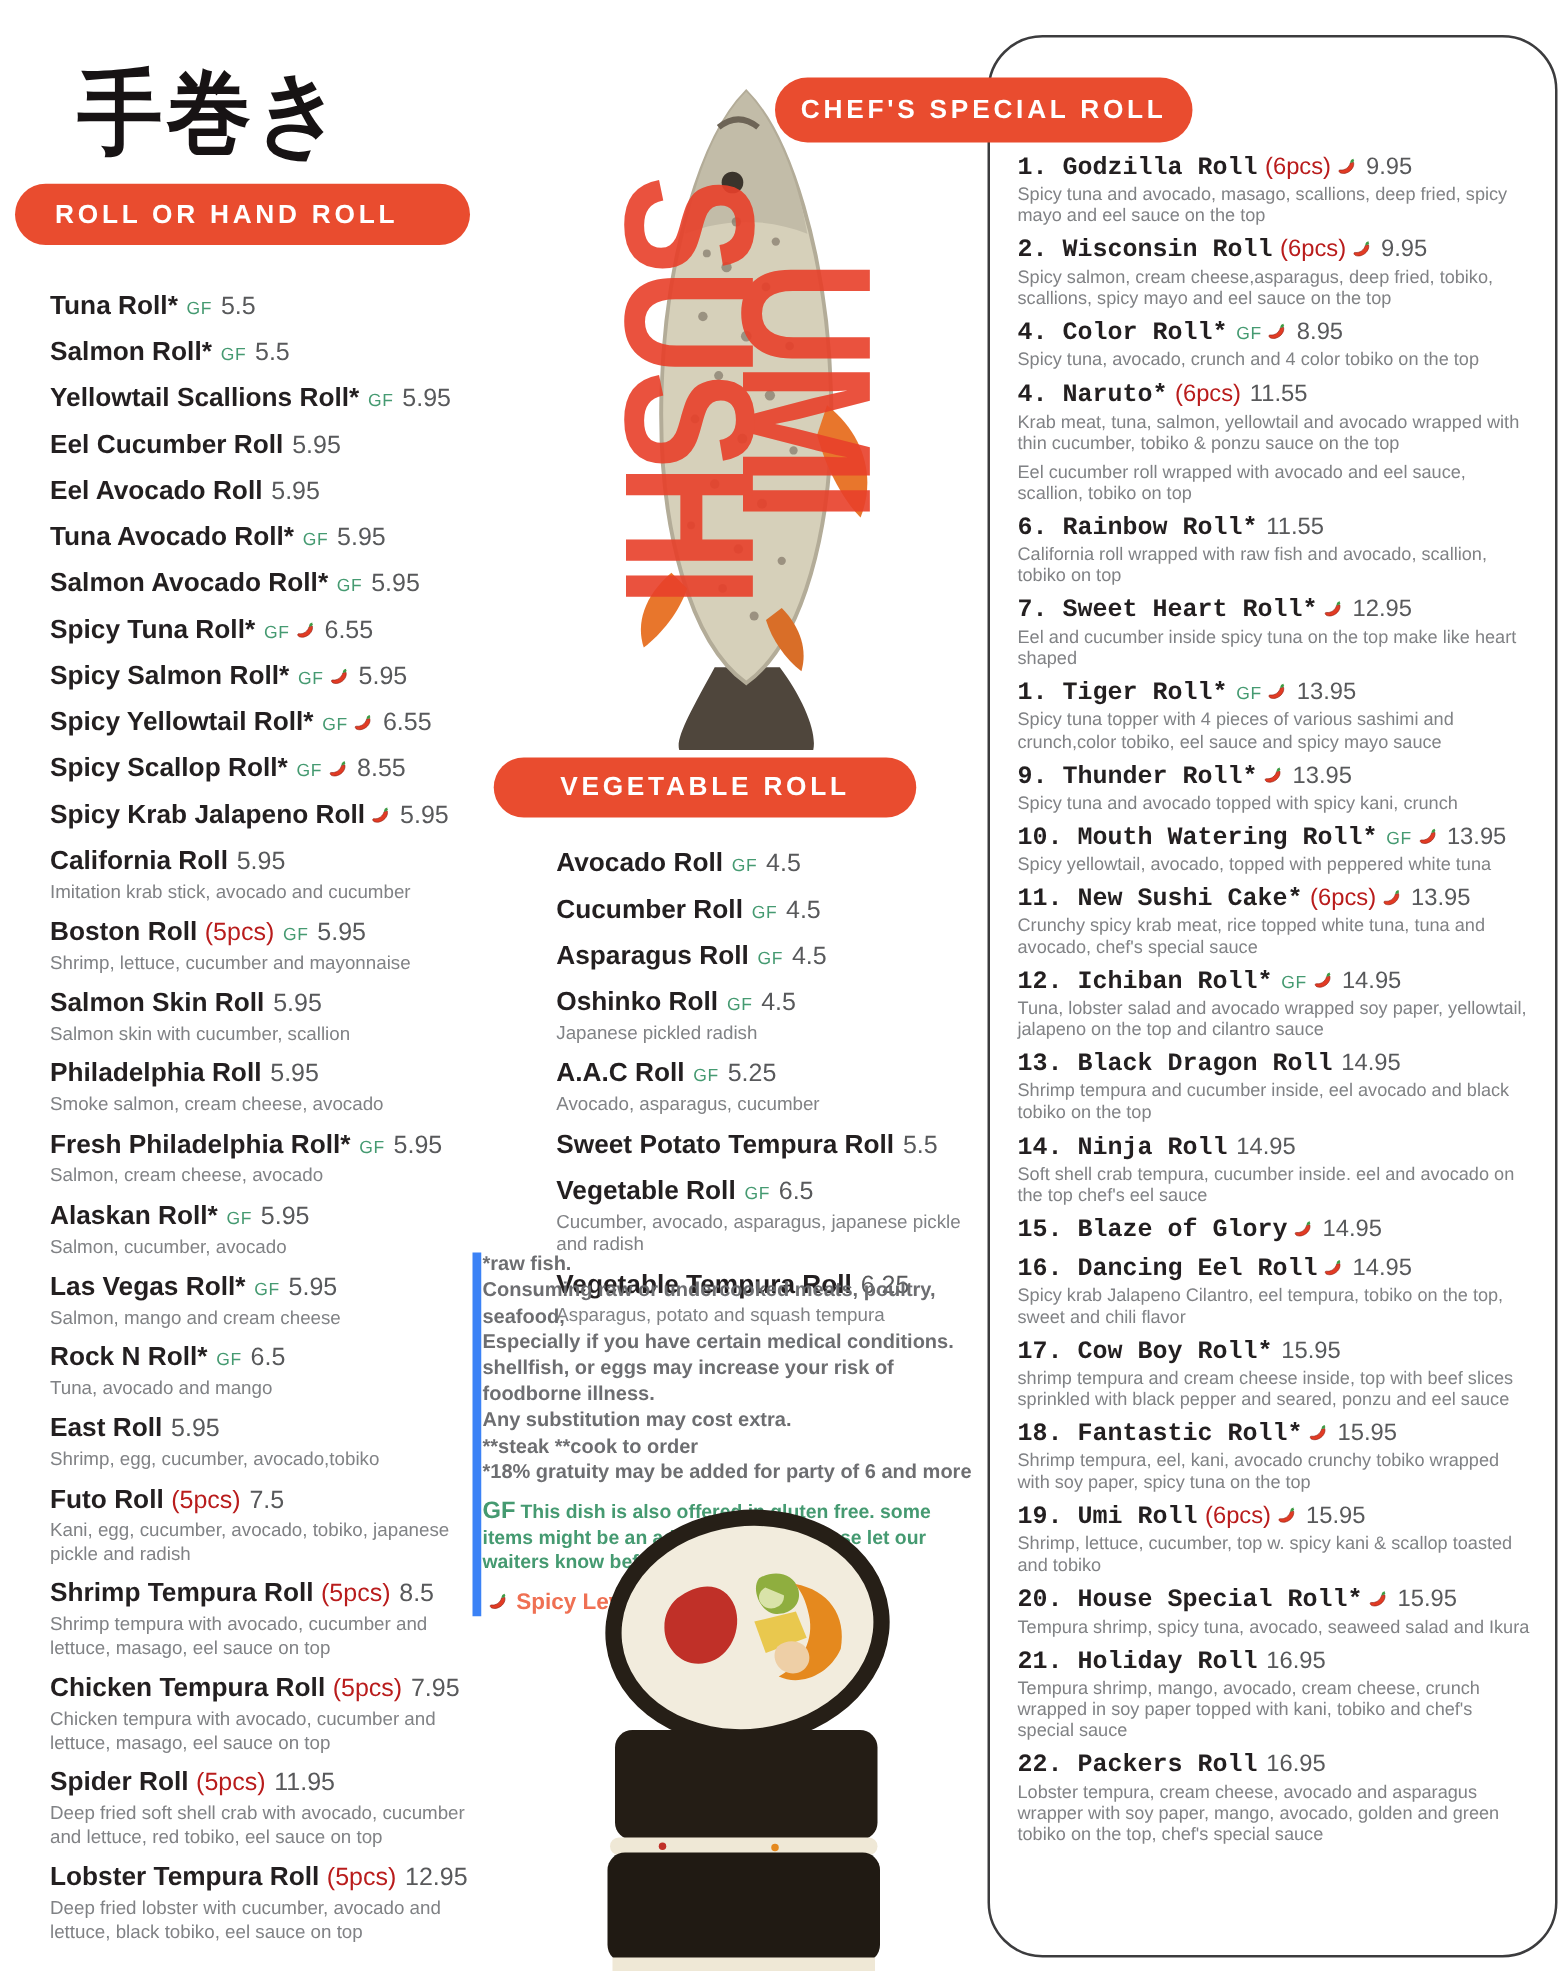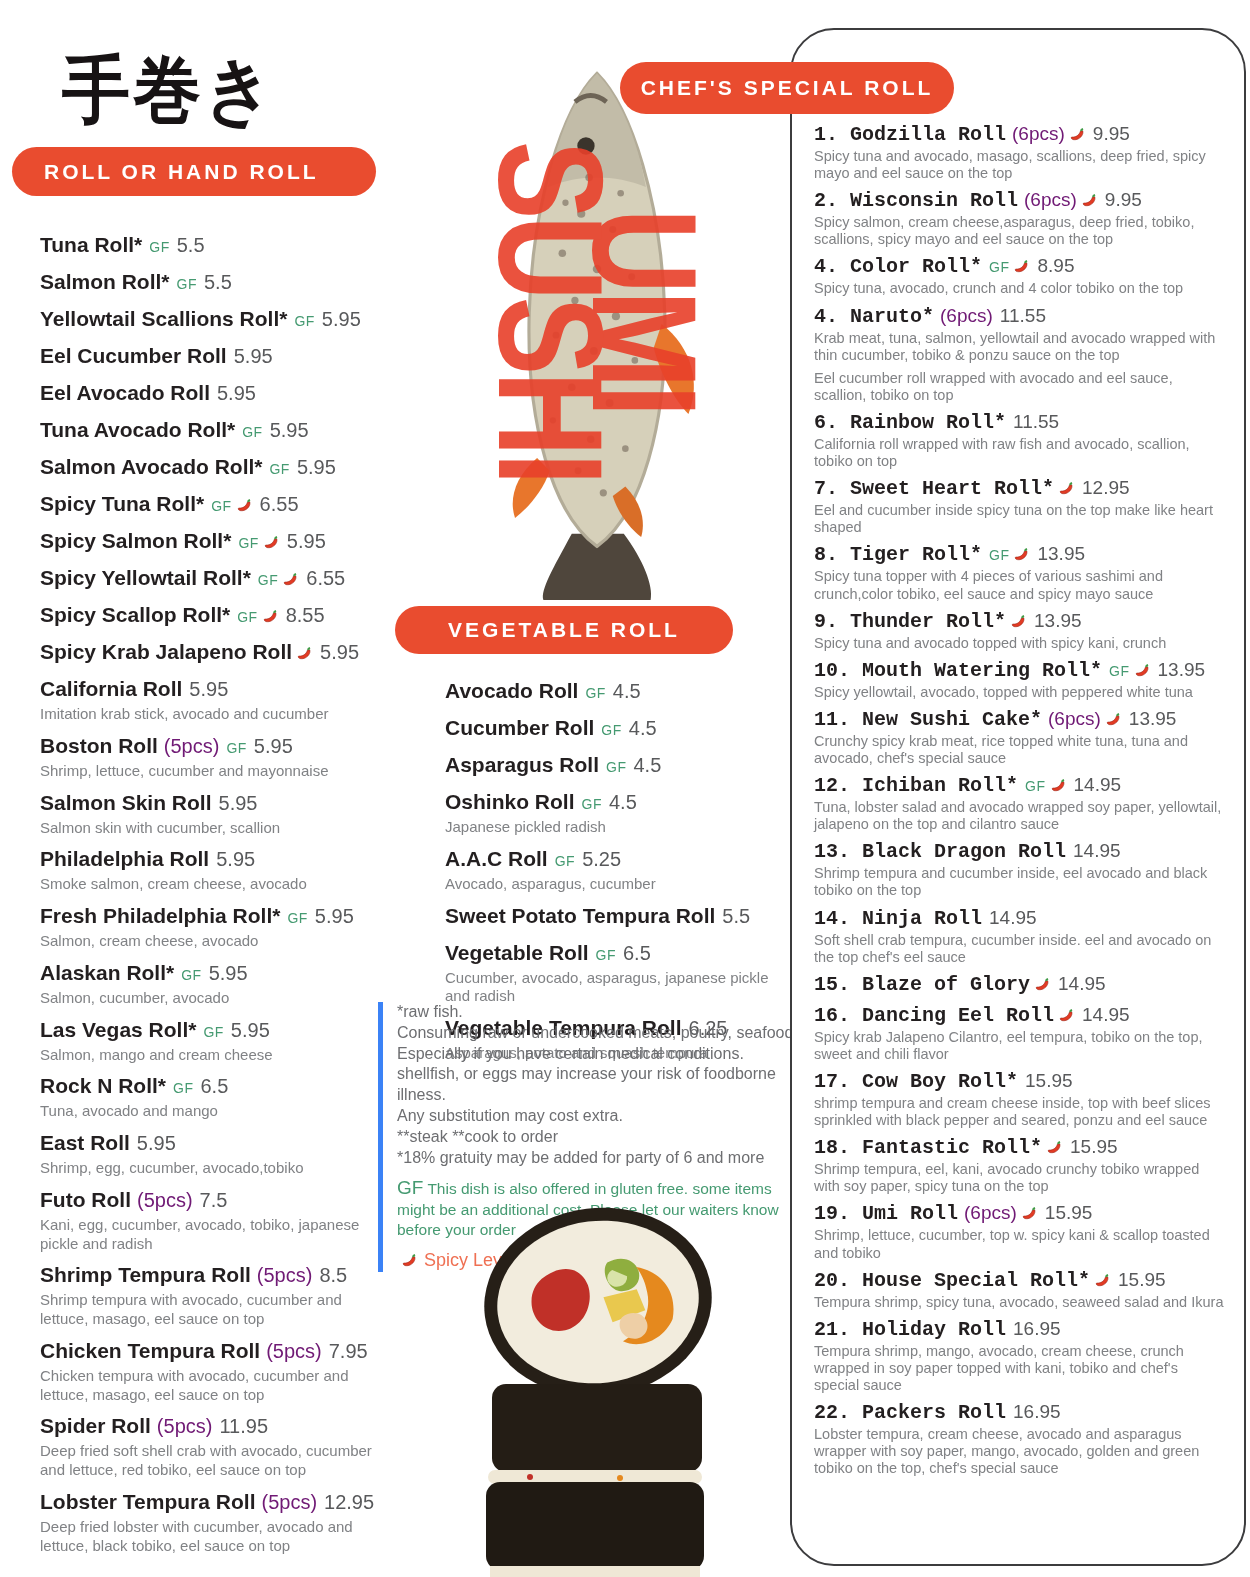--- a/index.html
+++ b/index.html
@@ -14,21 +14,21 @@
   .pill-left{left:12px;top:147px;width:332px;height:49px;padding-left:32px;}
   .pill-veg{left:395px;top:606px;width:338px;height:48px;justify-content:center;}
   .pill-chef{left:620px;top:62px;width:334px;height:52px;justify-content:center;z-index:6;}
   
   .list{position:absolute;margin-top:12px;}
   .list-left{left:40px;top:220px;width:352px;}
   .list-veg{left:445px;top:666px;width:340px;}
   .item{margin-bottom:9px;}
   .line{line-height:26px;white-space:nowrap;}
   .nm{font-weight:bold;font-size:21px;color:#231f20;}
-  .pcs{font-size:20px;color:#701a75;margin-left:6px;}
+  .pcs{font-size:20px;color:#b91c1c;margin-left:6px;}
   .gf{font-size:14px;color:#459a71;margin-left:7px;letter-spacing:.5px;}
   .price{font-size:20px;color:#58595b;margin-left:7px;}
   .desc{font-size:15px;color:#808285;line-height:1.25;margin-top:1px;max-width:100%;}
   
   .list-chef{position:absolute;left:814px;top:122px;width:410px;}
   .list-chef .item{margin-bottom:6px;}
   .list-chef .line{line-height:24px;}
   .list-chef .nm{font-size:20px;font-family:Liberation Mono, monospace;}
   .list-chef .pcs,.list-chef .price{font-size:19px;}
   .list-chef .desc{font-size:14.5px;line-height:1.18;}
@@ -38,22 +38,22 @@
             border:2px solid #3c3c3e;border-radius:44px;background:#fff;z-index:1;}
   .list-chef{z-index:3;}
   
   .fish-wrap{position:absolute;left:430px;top:64px;width:334px;height:536px;z-index:2;}
   .fish-wrap svg{position:absolute;left:0;top:0;}
   .overlay{position:absolute;left:50%;top:46%;transform:translate(-50%,-50%) rotate(90deg);
            display:flex;flex-direction:column;align-items:center;line-height:.8;opacity:.9;z-index:3;}
   .overlay .w{font-weight:900;font-size:118px;letter-spacing:-4px;color:#e8402a;
               transform:scaleY(1.25);white-space:nowrap;}
   
-  .disclaimer{position:absolute;left:378px;top:1002px;width:402px;border-left:5px solid #3b82f6;
-              padding-left:14px;font-size:16px;line-height:1.3;color:#6d6e71;}
+  .disclaimer{position:absolute;left:378px;top:1002px;width:402px;border-left:7px solid #3b82f6;
+              padding-left:1px;font-size:16px;line-height:1.3;color:#6d6e71;font-weight:bold;}
   .gf-note{margin-top:8px;color:#459a71;font-size:15.5px;line-height:1.25;}
   .gf-note .gf-big{font-size:19px;margin-right:4px;}
   .spicy-note{margin-top:10px;color:#ef7053;font-size:18px;display:flex;align-items:center;gap:6px;}
   
   .sushi-stack{position:absolute;left:470px;top:1202px;width:256px;height:375px;z-index:2;}
 </style>
 </head>
 <body>
 
 <div class="page">
@@ -328,21 +328,21 @@
         <div class="desc">California roll wrapped with raw fish and avocado, scallion, tobiko on top</div>
       </div>
       <div class="item">
         <div class="line"><span class="nm">7. Sweet Heart Roll*</span><svg class="chili" width="17" height="17" viewBox="0 0 24 24">
             <path d="M19.5,8.2 C20.8,12.8 17.2,18.4 11.4,20.3 C7.2,21.7 3.5,20.4 3.1,18.3 C2.9,17.4 3.6,16.7 4.6,16.9 C9.5,17.6 14.7,14.0 15.9,8.9 Z" fill="#e23b24" stroke="#8c1f12" stroke-width="0.7"></path>
             <path d="M15.9,8.9 C15.7,6.2 17.2,4.5 19.7,4.1 C19.4,5.1 19.6,5.8 20.3,6.4 C19.9,7.3 18.8,8.2 17.5,8.6 Z" fill="#3f9b45"></path>
           </svg><span class="price">12.95</span></div>
         <div class="desc">Eel and cucumber inside spicy tuna on the top make like heart shaped</div>
       </div>
       <div class="item">
-        <div class="line"><span class="nm">8. Tiger Roll*</span><span class="gf">GF</span><svg class="chili" width="17" height="17" viewBox="0 0 24 24">
+        <div class="line"><span class="nm">1. Tiger Roll*</span><span class="gf">GF</span><svg class="chili" width="17" height="17" viewBox="0 0 24 24">
             <path d="M19.5,8.2 C20.8,12.8 17.2,18.4 11.4,20.3 C7.2,21.7 3.5,20.4 3.1,18.3 C2.9,17.4 3.6,16.7 4.6,16.9 C9.5,17.6 14.7,14.0 15.9,8.9 Z" fill="#e23b24" stroke="#8c1f12" stroke-width="0.7"></path>
             <path d="M15.9,8.9 C15.7,6.2 17.2,4.5 19.7,4.1 C19.4,5.1 19.6,5.8 20.3,6.4 C19.9,7.3 18.8,8.2 17.5,8.6 Z" fill="#3f9b45"></path>
           </svg><span class="price">13.95</span></div>
         <div class="desc">Spicy tuna topper with 4 pieces of various sashimi and crunch,color tobiko, eel sauce and spicy mayo sauce</div>
       </div>
       <div class="item">
         <div class="line"><span class="nm">9. Thunder Roll*</span><svg class="chili" width="17" height="17" viewBox="0 0 24 24">
             <path d="M19.5,8.2 C20.8,12.8 17.2,18.4 11.4,20.3 C7.2,21.7 3.5,20.4 3.1,18.3 C2.9,17.4 3.6,16.7 4.6,16.9 C9.5,17.6 14.7,14.0 15.9,8.9 Z" fill="#e23b24" stroke="#8c1f12" stroke-width="0.7"></path>
             <path d="M15.9,8.9 C15.7,6.2 17.2,4.5 19.7,4.1 C19.4,5.1 19.6,5.8 20.3,6.4 C19.9,7.3 18.8,8.2 17.5,8.6 Z" fill="#3f9b45"></path>
           </svg><span class="price">13.95</span></div>

